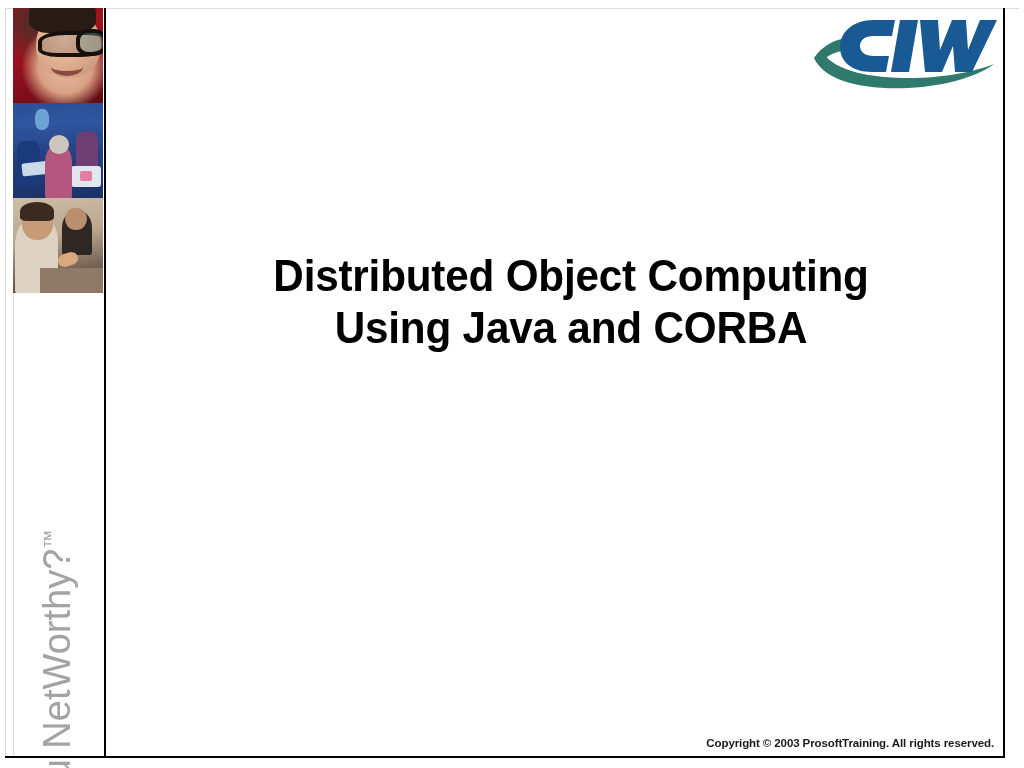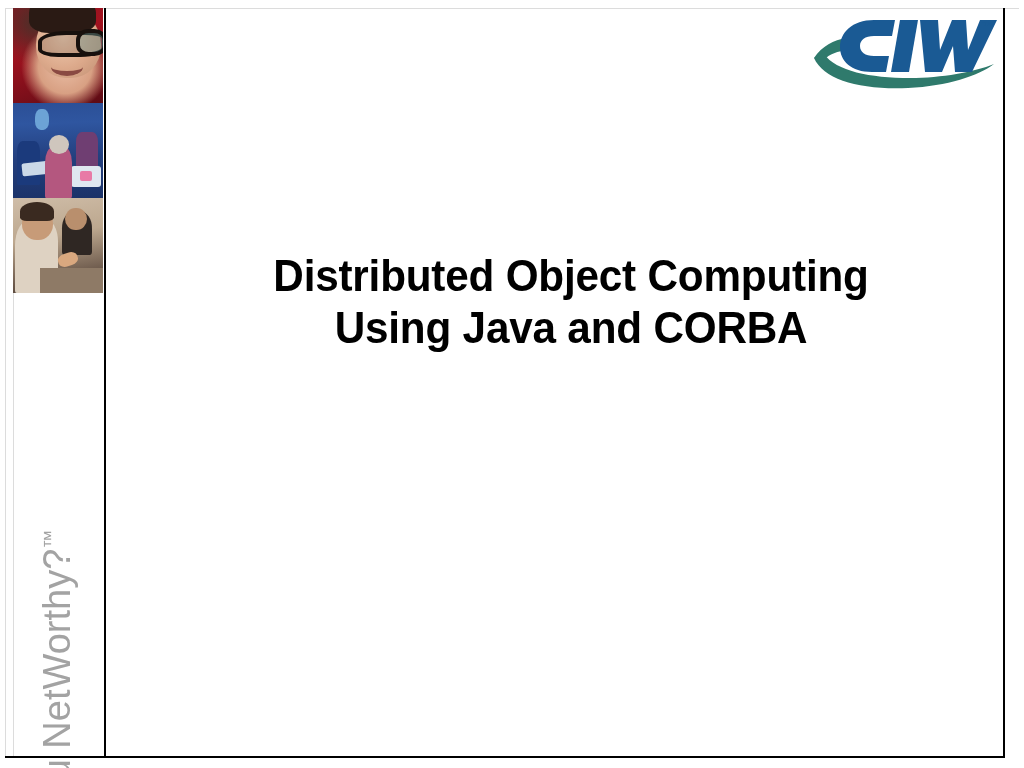--- a/index.html
+++ b/index.html
@@ -269,18 +269,19 @@
 
       <text x="170" y="16" font-family="Liberation Sans, sans-serif" font-size="12" font-weight="bold" fill="#1a5a94">™</text>
     </svg>
   </div>
 
   <div class="title-block">
     <div class="title-line">Distributed Object Computing</div>
     <div class="title-line">Using Java and CORBA</div>
   </div>
 
+  <div class="footer">Copyright © 2003 ProsoftTraining. All rights reserved.</div>
 
   <div class="frame-line frame-vdiv"></div>
   <div class="frame-line frame-bottom"></div>
   <div class="frame-line frame-right"></div>
 
 </div>
 
 </body></html>

